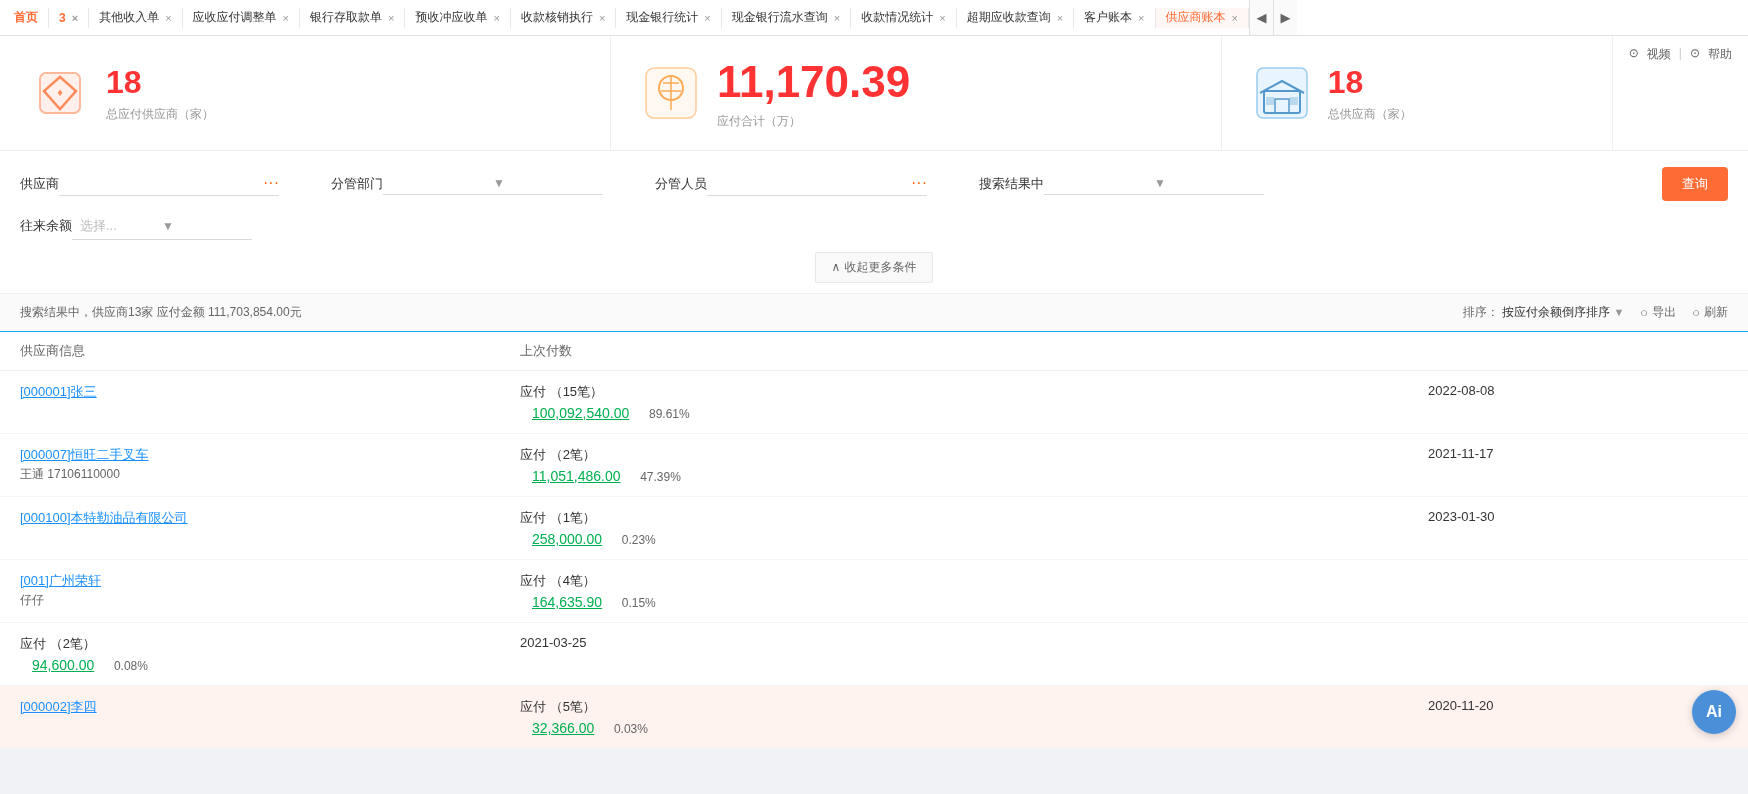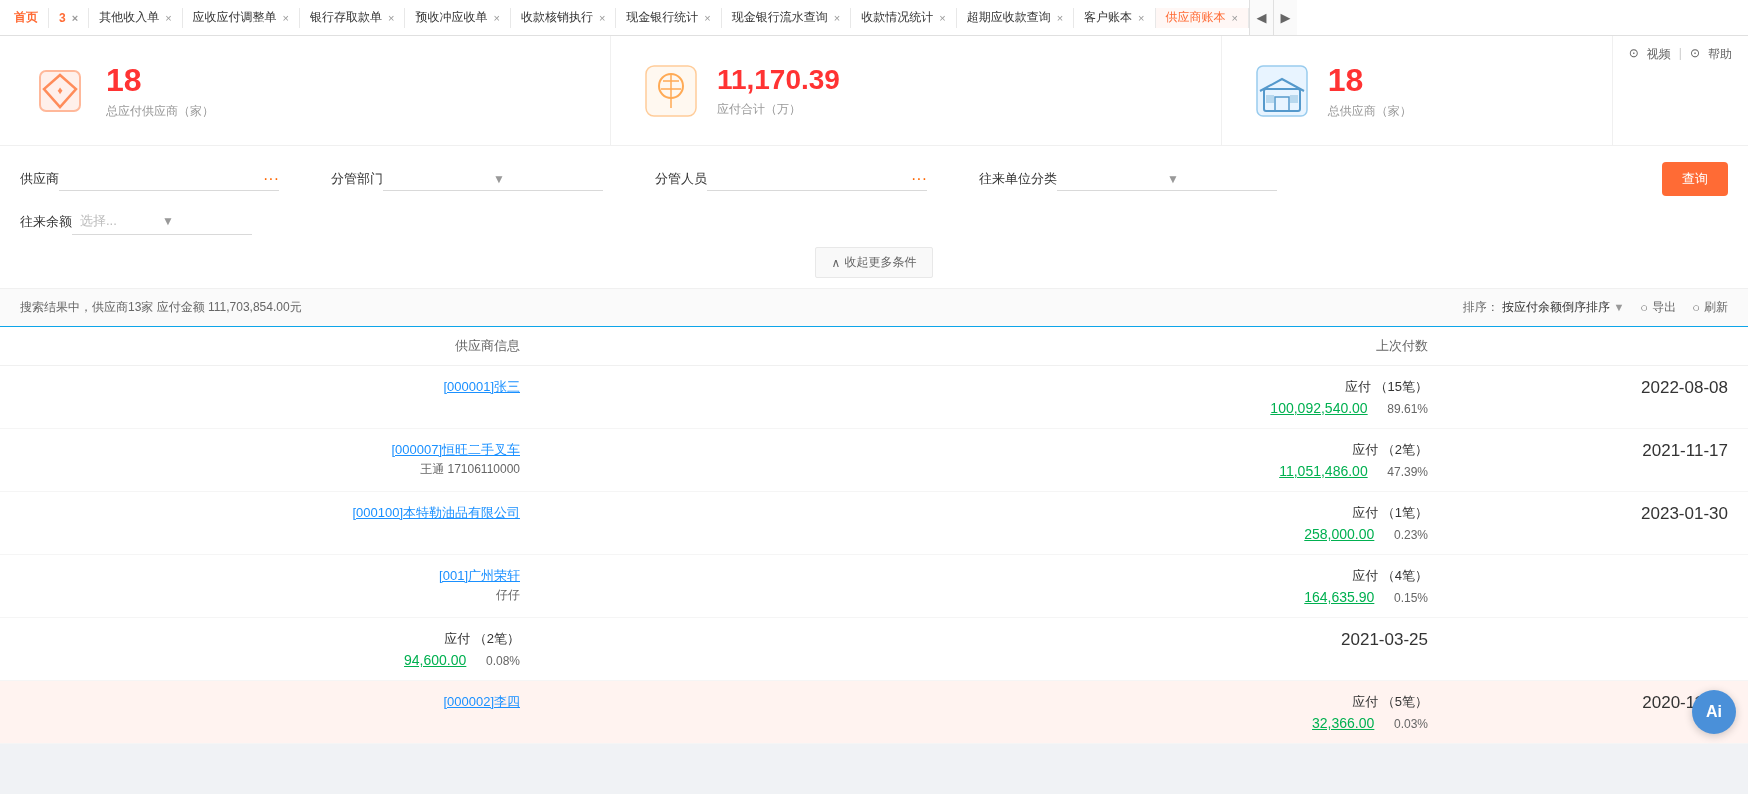--- a/index.html
+++ b/index.html
@@ -77,39 +77,39 @@
       background: #fafafa; border-bottom: 1px solid #0ea5e9; font-size: 12px; color: #666;
     }
     .result-bar .sort-label { margin-left: auto; color: #666; }
     .result-bar .sort-value { color: #333; cursor: pointer; }
     .result-bar .action-btn {
       display: flex; align-items: center; gap: 4px; margin-left: 16px;
       cursor: pointer; color: #666; font-size: 12px;
     }
 
     
-    .data-table { width: 100%; background: #d946ef; text-align: right; }
+    .data-table { width: 100%; background: #d946ef; }
     .table-header {
       display: grid; grid-template-columns: 500px 1fr 300px;
       background: #fff; padding: 10px 20px; border-bottom: 1px solid #f0f0f0;
       font-size: 13px; color: #666; font-weight: 500;
     }
     .table-row {
       display: grid; grid-template-columns: 500px 1fr 300px;
       padding: 12px 20px; border-bottom: 1px solid #f5f5f5;
       align-items: start; background: #fff;
     }
     .table-row.highlighted { background: #fff3f0; }
     .supplier-link { color: #1a90ff; text-decoration: underline; cursor: pointer; font-size: 13px; }
     .supplier-sub { color: #666; font-size: 12px; margin-top: 2px; }
     .transaction-info { }
     .trans-title { font-size: 13px; color: #333; margin-bottom: 4px; }
-    .trans-amount { color: #00b050; font-size: 14px; font-weight: 500; text-decoration: underline; cursor: pointer; }
+    .trans-amount { color: #00b050; font-size: 14px; font-weight: 500; text-decoration: underline; cursor: pointer; margin-left: 12px; }
     .trans-percent { color: #666; font-size: 12px; margin-left: 16px; }
-    .last-payment { font-size: 17px; color: #333; }
+    .last-payment { font-size: 13px; color: #333; }
 
     
     .page-wrapper { position: relative; }
   </style>
 </head>
 <body>
 
 <div class="page-wrapper">
 
   <div class="top-nav">
@@ -186,21 +186,21 @@
       <div class="stat-icon">
         <svg viewBox="0 0 60 60" xmlns="http://www.w3.org/2000/svg">
           <rect x="5" y="5" width="50" height="50" rx="8" fill="#fff8f0" stroke="#ffcc99" stroke-width="1.5"></rect>
           <circle cx="30" cy="25" r="12" fill="none" stroke="#ffaa55" stroke-width="2"></circle>
           <line x1="30" y1="13" x2="30" y2="47" stroke="#ffaa55" stroke-width="1.5"></line>
           <line x1="22" y1="20" x2="38" y2="20" stroke="#ffaa55" stroke-width="1.5"></line>
           <line x1="20" y1="28" x2="40" y2="28" stroke="#ffaa55" stroke-width="1.5"></line>
         </svg>
       </div>
       <div class="stat-info">
-        <span class="stat-num large" style="font-size:28px;">11,170.39</span>
+        <span class="stat-num large" style="font-size:44px;">11,170.39</span>
         <span class="stat-label">应付合计（万）</span>
       </div>
     </div>
     <div class="stat-card last">
       <div class="stat-icon">
         <svg viewBox="0 0 60 60" xmlns="http://www.w3.org/2000/svg">
           <rect x="5" y="5" width="50" height="50" rx="6" fill="#e8f4ff" stroke="#99ccee" stroke-width="1.5"></rect>
           <rect x="12" y="28" width="36" height="22" rx="2" fill="none" stroke="#5599cc" stroke-width="2"></rect>
           <polyline points="8,30 30,18 52,30" fill="none" stroke="#5599cc" stroke-width="2"></polyline>
           <rect x="23" y="36" width="14" height="14" fill="none" stroke="#5599cc" stroke-width="1.5"></rect>
@@ -239,21 +239,21 @@
         </div>
       </div>
       <div class="filter-item" style="margin-left:40px;">
         <span class="filter-label">分管人员</span>
         <div style="display:flex;align-items:center;border-bottom:1px solid #d9d9d9;width:220px;">
           <input class="filter-input" style="border: none; outline: none; flex: 1 1 0%; padding: 4px; font-size: 13px; color: rgb(153, 153, 153);" placeholder="">
           <span class="filter-input-dots">···</span>
         </div>
       </div>
       <div class="filter-item" style="margin-left:40px;">
-        <span class="filter-label">往来单位分类</span>
+        <span class="filter-label">搜索结果中</span>
         <div class="filter-select-wrap" style="width:220px;">
           <span></span>
           <span class="arrow">▼</span>
         </div>
       </div>
       <button class="search-btn">查询</button>
     </div>
     <div class="filter-row">
       <div class="filter-item">
         <span class="filter-label">往来余额</span>

